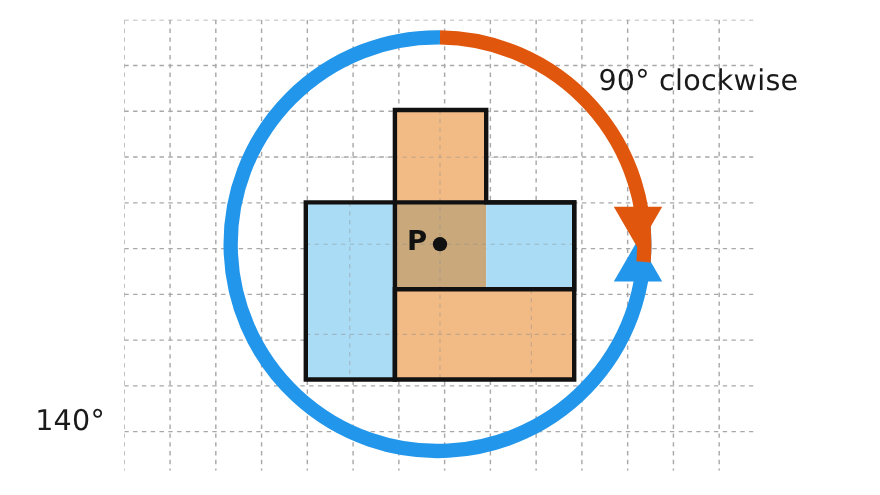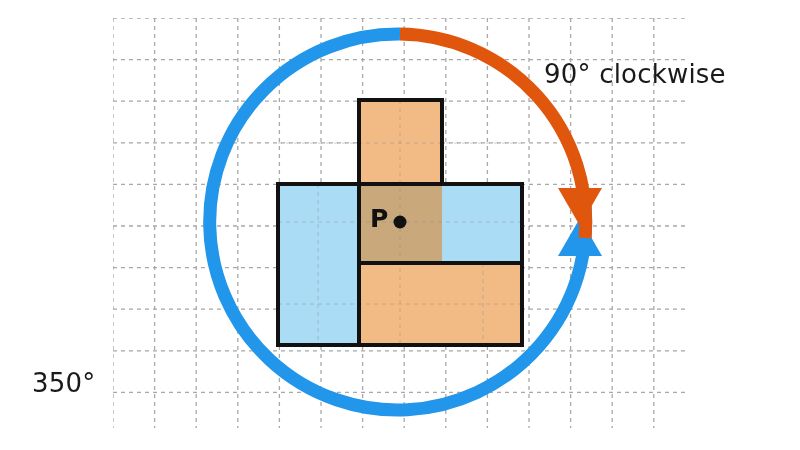--- a/index.html
+++ b/index.html
@@ -120,19 +120,19 @@
     <path d="M 400 34 A 188 188 0 1 0 585 206" fill="none" stroke="#2196ea" stroke-width="13" stroke-linecap="butt"></path>
     <polygon points="580,218 558,256 602,256" fill="#2196ea"></polygon>
 
     <path d="M 400 34 A 188 188 0 0 1 585 238" fill="none" stroke="#e0560d" stroke-width="13" stroke-linecap="butt"></path>
     <polygon points="580,226 558,188 602,188" fill="#e0560d"></polygon>
   </svg>
 
   <div class="label" id="label-cw">90° clockwise</div>
 
   <div class="label" id="label-acw">
-    <div>350°</div>
+    <div>140°</div>
     
   </div>
 
   <div class="pt-label">P</div>
 
 </div>
 
 </body></html>

